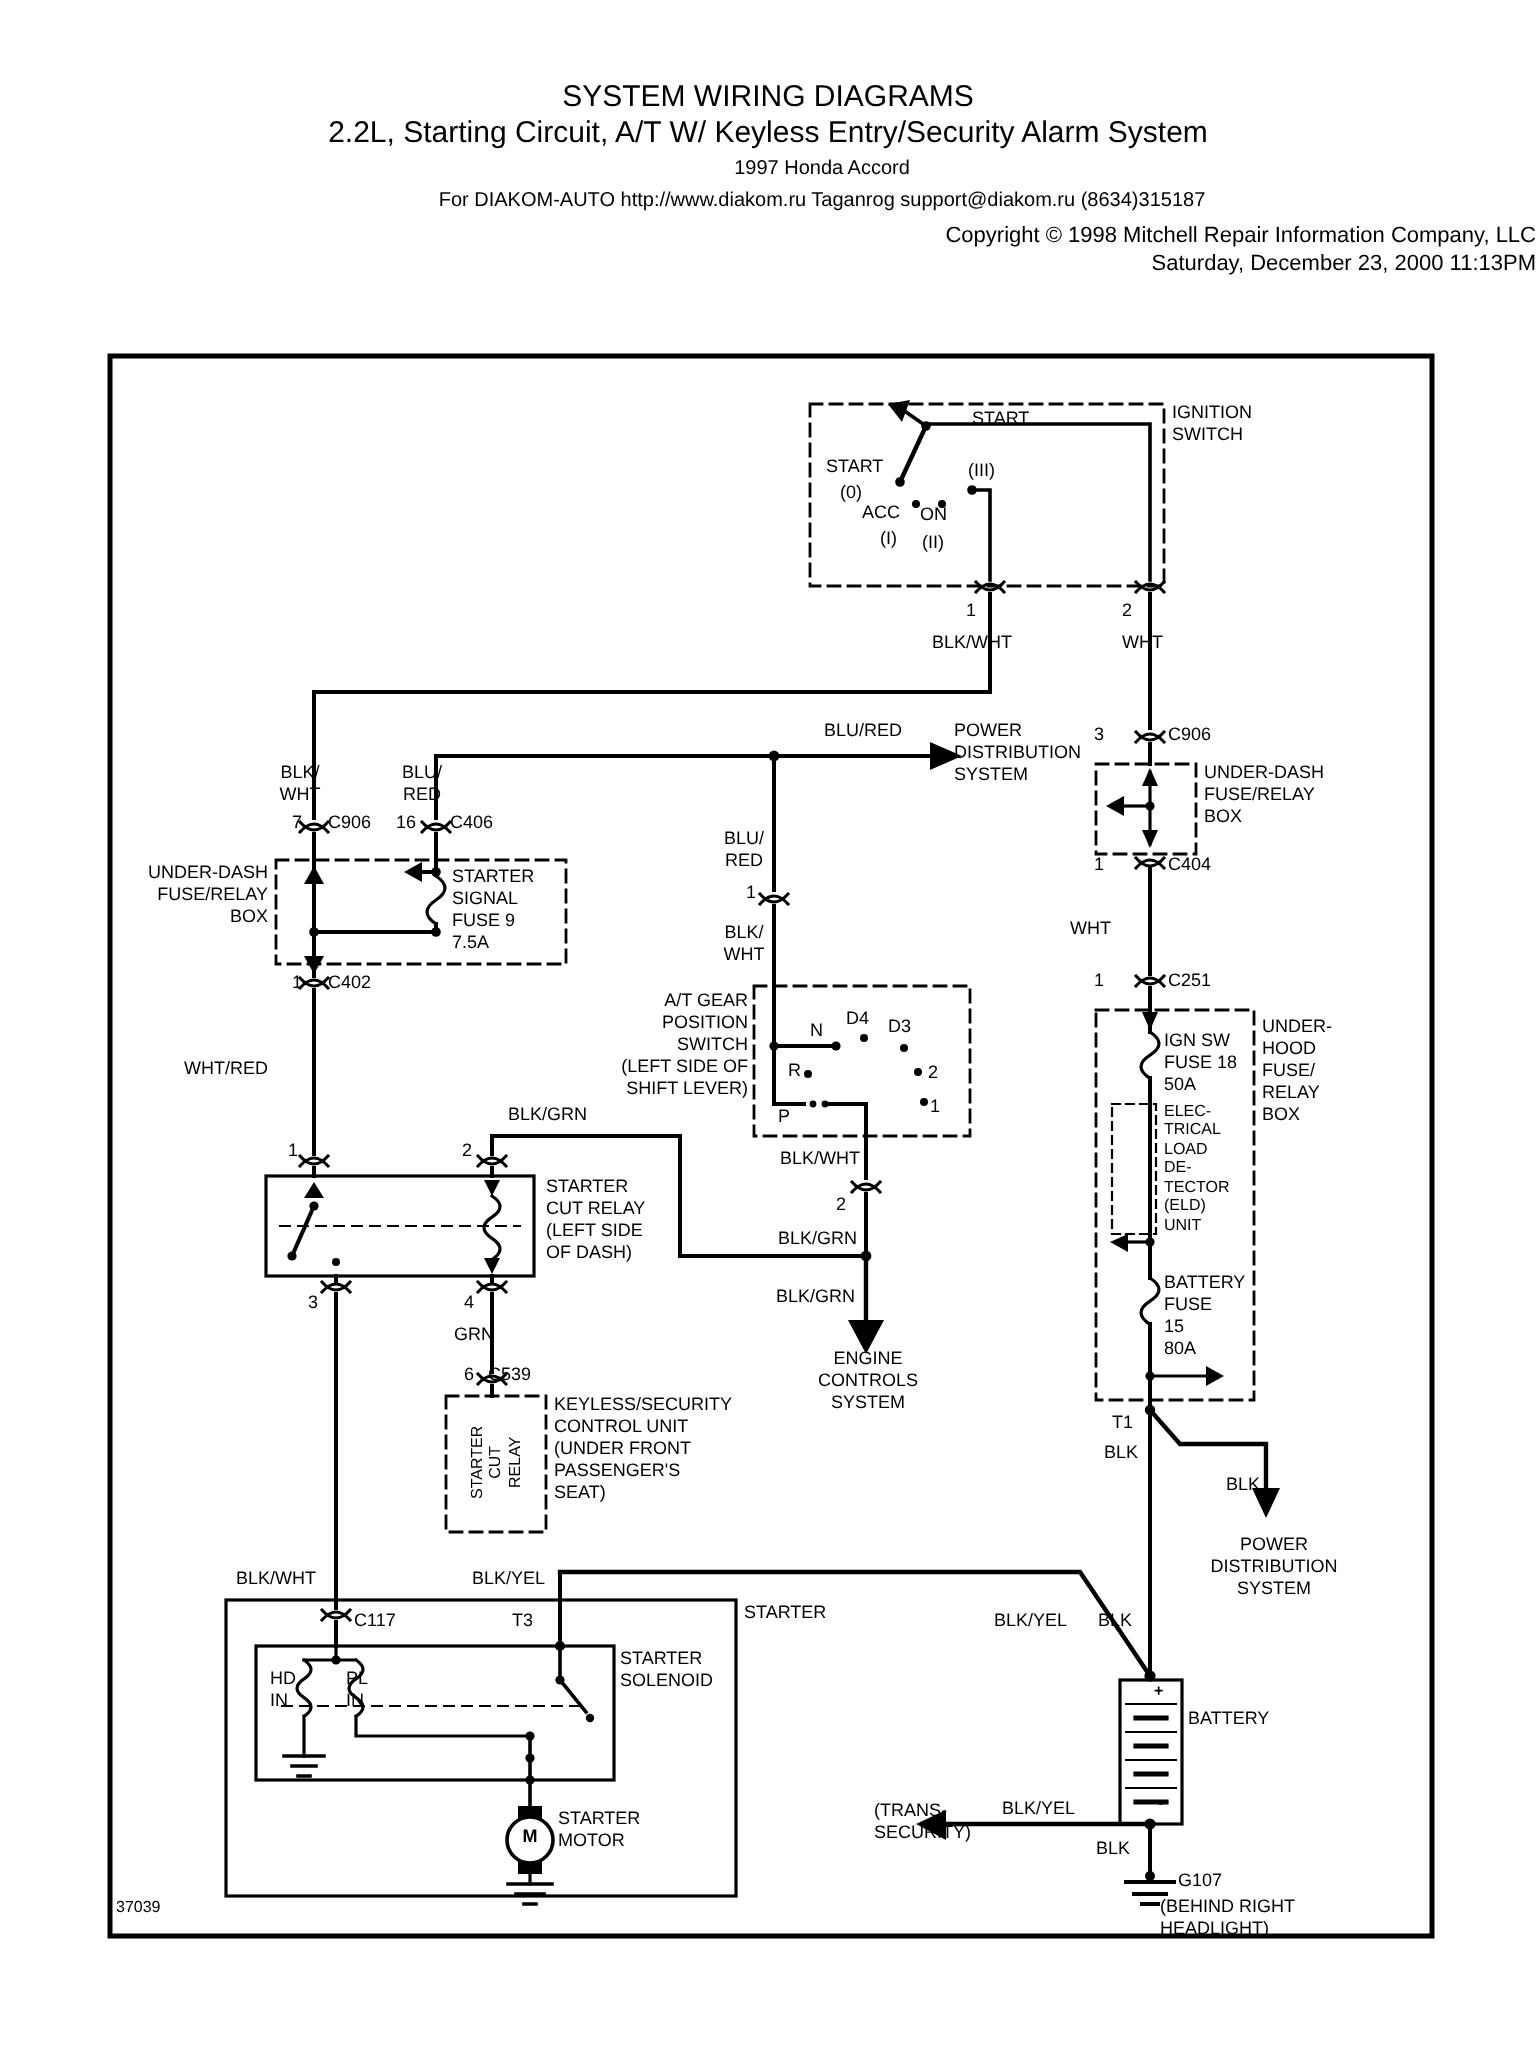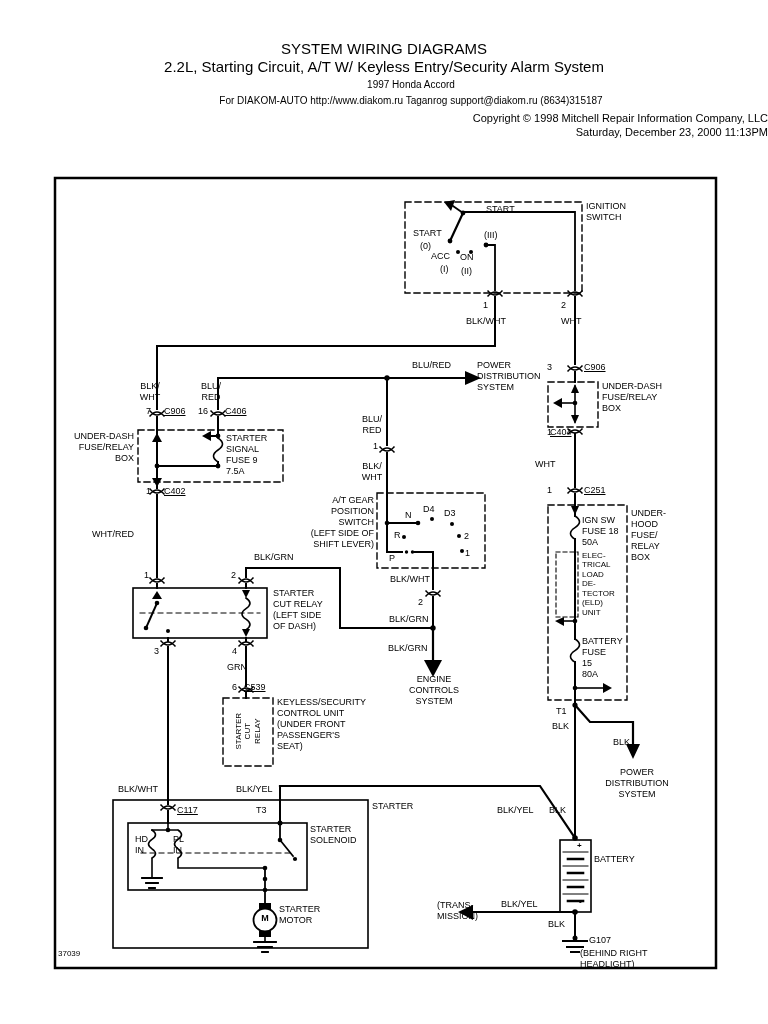--- a/index.html
+++ b/index.html
@@ -6,21 +6,21 @@
   body{width:768px;height:1024px;background:#fff;position:relative;
        font-family:"Liberation Sans",sans-serif;color:#000;overflow:hidden;}
   .hdr{position:absolute;left:0;width:768px;text-align:center;}
   .h-bold{font-weight:normal;font-size:15px;}
   .h-med{font-size:10px;padding-left:27px;}
   .h-sm{font-size:11px;text-align:right;}
   svg{position:absolute;left:0;top:0;}
   .lb{position:absolute;font-size:9px;line-height:1.22;white-space:pre-line;}
   .c{text-align:center;}
   .r{text-align:right;}
-  .u{text-decoration:underline;}
+  .u{}
   .s8{font-size:8px;line-height:1.18;}
   .bold{font-weight:bold;}
   .rot{transform:rotate(-90deg);}
 </style>
 </head>
 <body>
 
 <div class="hdr h-bold" style="top:40px">SYSTEM WIRING DIAGRAMS</div>
 <div class="hdr h-bold" style="top:58px">2.2L, Starting Circuit, A/T W/ Keyless Entry/Security Alarm System</div>
 <div class="hdr h-med" style="top:79px">1997 Honda Accord</div>
@@ -323,21 +323,21 @@
 MOTOR</div>
 
 <div class="lb s8" style="left:58px;top:949px">37039</div>
 
 <div class="lb" style="left:547px;top:362px">3</div>
 <div class="lb u" style="left:584px;top:362px">C906</div>
 <div class="lb" style="left:602px;top:381px">UNDER-DASH
 FUSE/RELAY
 BOX</div>
 <div class="lb" style="left:547px;top:427px">1</div>
-<div class="lb u" style="left:550px;top:427px">C404</div>
+<div class="lb u" style="left:584px;top:427px">C404</div>
 <div class="lb" style="left:535px;top:459px">WHT</div>
 
 <div class="lb" style="left:547px;top:485px">1</div>
 <div class="lb u" style="left:584px;top:485px">C251</div>
 <div class="lb" style="left:631px;top:508px">UNDER-
 HOOD
 FUSE/
 RELAY
 BOX</div>
 <div class="lb" style="left:582px;top:515px">IGN SW
@@ -361,18 +361,18 @@
 <div class="lb c" style="left:598px;top:767px;width:78px">POWER
 DISTRIBUTION
 SYSTEM</div>
 
 <div class="lb" style="left:497px;top:805px">BLK/YEL</div>
 <div class="lb" style="left:549px;top:805px">BLK</div>
 <div class="lb" style="left:594px;top:854px">BATTERY</div>
 <div class="lb s8 bold" style="left:577px;top:841px">+</div>
 <div class="lb s8 bold" style="left:579px;top:897px">-</div>
 <div class="lb" style="left:437px;top:900px">(TRANS-
-MISSION)</div>
+SECURITY)</div>
 <div class="lb" style="left:501px;top:899px">BLK/YEL</div>
 <div class="lb" style="left:548px;top:919px">BLK</div>
 <div class="lb" style="left:589px;top:935px">G107</div>
 <div class="lb" style="left:580px;top:948px">(BEHIND RIGHT
 HEADLIGHT)</div>
 
 </body></html>

